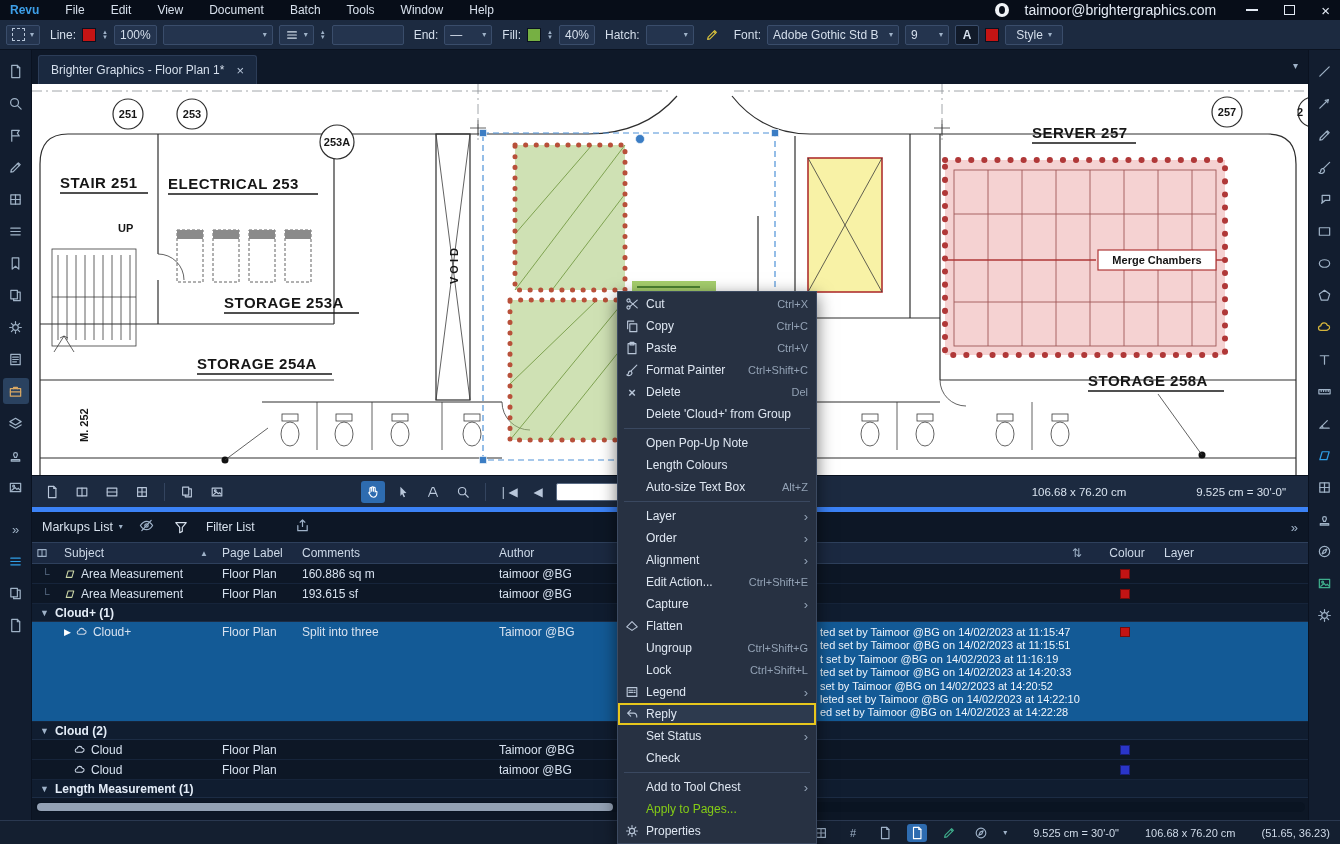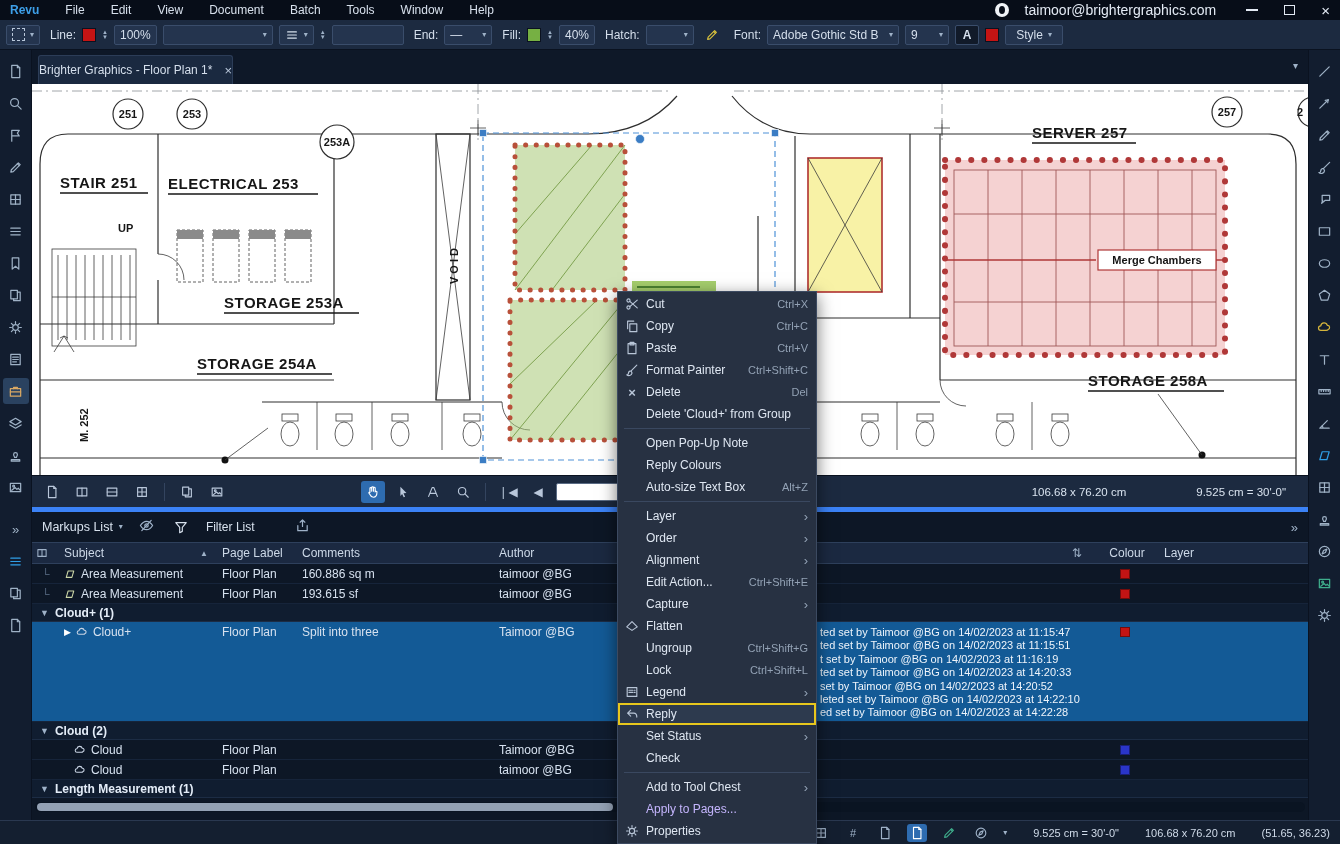--- a/index.html
+++ b/index.html
@@ -42,21 +42,21 @@
   .ric.activebox{background:#2a4260;color:#d9a864}
   .ric.blue{color:#2f9fe8}
   .ric.yellow{color:#d4b43c}
   .ric.teal{color:#3fae8c}
   .ric.txt{font-size:13px;color:#9fb2c6}
 
   
   .main{position:absolute;left:32px;top:50px;width:1276px;height:770px;display:flex;flex-direction:column}
 
   .tabbar{height:34px;background:#0e1828;position:relative;display:flex;align-items:flex-end;padding-left:6px}
-  .tab{display:flex;align-items:center;gap:12px;height:29px;padding:0 0;background:#1a2940;color:#d5dfec;font-size:12px;border:1px solid #2c3d58;border-bottom:none;border-radius:3px 3px 0 0}
+  .tab{display:flex;align-items:center;gap:12px;height:29px;padding:0 12px;background:#1a2940;color:#d5dfec;font-size:12px;border:1px solid #2c3d58;border-bottom:none;border-radius:3px 3px 0 0}
   .tab-close{color:#b9c7da;font-size:13px}
   .tab-chev{position:absolute;right:10px;top:10px;color:#9fb2c8;font-size:10px}
 
   .canvas{height:391px;background:#fff;position:relative;overflow:hidden}
 
   .navbar{height:32px;background:#1c2a40;border-top:1px solid #0a1220;display:flex;align-items:center;padding:0 8px;gap:6px;color:#b9c7da;font-size:12px}
   .nv-btn{width:24px;height:22px;display:flex;align-items:center;justify-content:center;border-radius:3px;color:#b9c7da;flex:none}
   .nv-btn.active{background:#2e6cb0;color:#fff}
   .nv-sep{width:1px;height:18px;background:#33445f;margin:0 4px}
   .nv-input{width:78px;height:18px;background:#fff;border:1px solid #5a6b84;border-radius:2px}
@@ -101,21 +101,21 @@
   .sb-ic.active{background:#2e6cb0;color:#fff}
   .sb-txt{margin-left:26px;white-space:nowrap}
 
   
   .ctx{position:absolute;left:617px;top:291px;width:200px;background:#273142;border:1px solid #3c4a61;box-shadow:0 5px 16px rgba(0,0,0,.55);z-index:50;font-size:12px;color:#dfe7f2;padding:1px 0}
   .ci{height:22px;display:flex;align-items:center;padding:0 8px 0 6px;gap:6px}
   .ci .ic{width:16px;display:flex;justify-content:center;color:#b9c6d8;flex:none}
   .ci .lbl{flex:1;white-space:nowrap}
   .ci .sc{color:#93a2b5;font-size:11px}
   .ci .sub{color:#93a2b5;font-size:13px;line-height:1}
-  .ci.dis .lbl{color:#c4b5fd}
+  .ci.dis .lbl{color:#84cc16}
   .ci.hl{outline:2px solid #e7c71d;outline-offset:-2px;background:#2d3a4e}
   .csep{height:1px;background:#3a4860;margin:3px 6px}
   .xred{color:#d9584a;font-weight:bold;font-size:13px}
   .yellow-ic{color:#d9a93c}
 
   
   .w{stroke:#2e2e2e;stroke-width:1.2;fill:none}
   .wt{stroke:#3a3a3a;stroke-width:0.8;fill:none}
   .dash{stroke:#8a8f96;stroke-width:0.8;stroke-dasharray:10 4 2 4;fill:none}
   .lbl-t{font-weight:bold;font-size:15px;fill:#161616;letter-spacing:0.5px;font-family:"Liberation Sans",sans-serif}
@@ -1055,21 +1055,21 @@
         <span class="ic"></span>
         <span class="lbl">Delete 'Cloud+' from Group</span>
       </div>
     <div class="csep"></div>
     <div class="ci">
         <span class="ic"></span>
         <span class="lbl">Open Pop-Up Note</span>
       </div>
     <div class="ci">
         <span class="ic"></span>
-        <span class="lbl">Reply Colours</span>
+        <span class="lbl">Length Colours</span>
       </div>
     <div class="ci">
         <span class="ic"></span>
         <span class="lbl">Auto-size Text Box</span>
         <span class="sc">Alt+Z</span>
       </div>
     <div class="csep"></div>
     <div class="ci">
         <span class="ic"></span>
         <span class="lbl">Layer</span>

